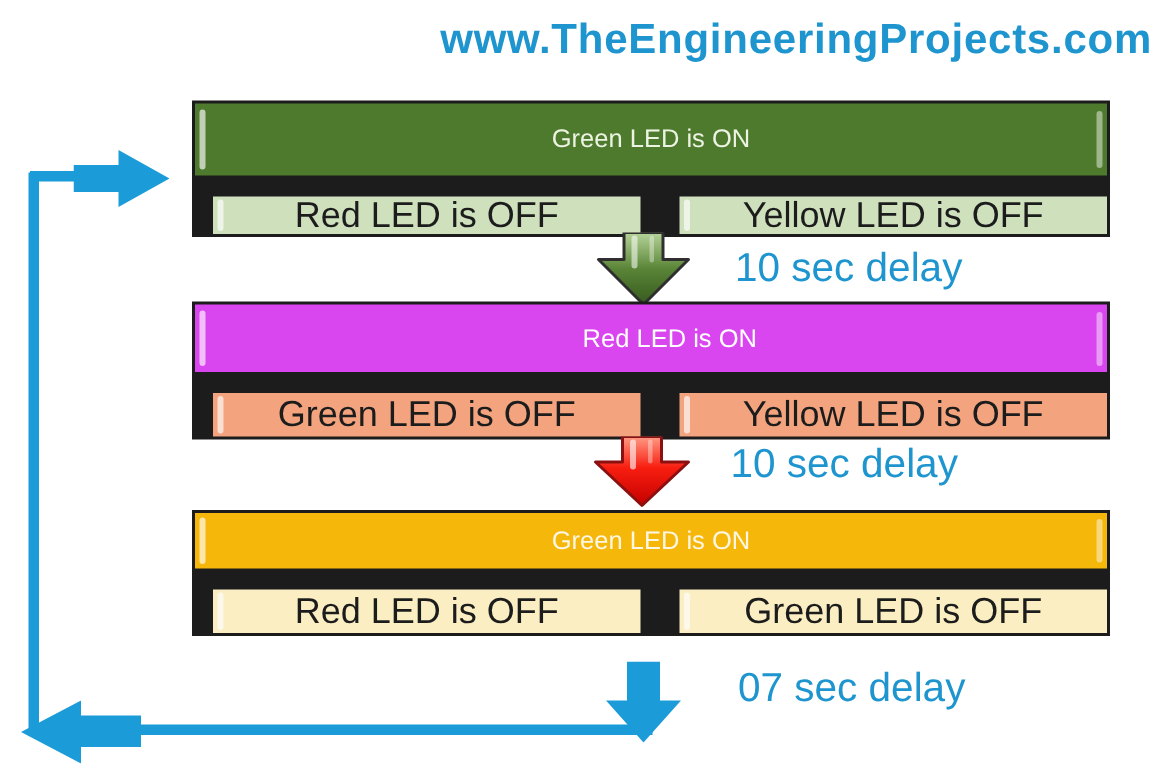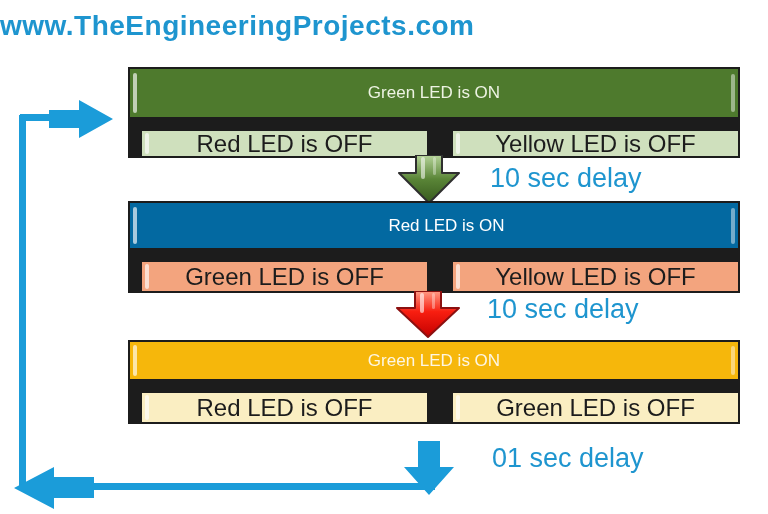--- a/index.html
+++ b/index.html
@@ -1,21 +1,21 @@
 <!DOCTYPE html>
 <html><head>
 <meta charset="utf-8">
 <style>
   html,body{margin:0;padding:0;background:#ffffff;}
   .stage{
     position:relative;width:768px;height:514px;background:#ffffff;overflow:hidden;
     font-family:"Liberation Sans", sans-serif;
   }
   .title{
-    position:absolute;top:10px;left:0;width:768px;text-align:left;
+    position:absolute;top:10px;left:0;width:768px;text-align:right;
     font-size:28px;font-weight:bold;color:#1e95cf;letter-spacing:0.5px;
   }
   
   .state-box{
     position:absolute;left:128px;width:612px;
     display:grid;grid-template-columns:1fr 1fr;
     background:#1c1c1c;padding:2px;gap:14px;box-sizing:border-box;
   }
   .state-box .on-cell{grid-column:1 / span 2;}
   .cell{
@@ -31,21 +31,21 @@
     background:rgba(255,255,255,0.45);border-radius:3px;
   }
   .on-cell{font-size:17px;}
   .off-cell{font-size:24px;color:#1c1c1c;margin-left:12px;}
   
   .box-green{top:67px;height:91px;grid-template-rows:48px 1fr;}
   .box-green .on-cell{background:#4e7a2d;color:#edf3e3;}
   .box-green .off-cell{background:#cfe0bd;}
   
   .box-red{top:201px;height:92px;grid-template-rows:45px 1fr;}
-  .box-red .on-cell{background:#0369a1;color:#ffffff;padding-left:25px;}
+  .box-red .on-cell{background:#d946ef;color:#ffffff;padding-left:25px;}
   .box-red .off-cell{background:#f3a47e;}
   
   .box-yellow{top:340px;height:84px;grid-template-rows:37px 1fr;}
   .box-yellow .on-cell{background:#f6b70b;color:#fdf6e3;}
   .box-yellow .off-cell{background:#faeec2;}
   
   .delay{
     position:absolute;font-size:27px;font-weight:normal;color:#1e95cf;white-space:nowrap;
   }
   .delay-1{left:490px;top:163px;}
@@ -127,15 +127,15 @@
     <rect x="37" y="2" width="3" height="16" rx="1.5" fill="#ffffff" opacity="0.35"></rect>
   </svg>
   <div class="delay delay-2">10 sec delay</div>
 
   <div class="state-box box-yellow">
     <div class="cell on-cell">Green LED is ON</div>
     <div class="cell off-cell">Red LED is OFF</div>
     <div class="cell off-cell">Green LED is OFF</div>
   </div>
 
-  <div class="delay delay-3">01 sec delay</div>
+  <div class="delay delay-3">07 sec delay</div>
 
 </div>
 
 </body></html>

